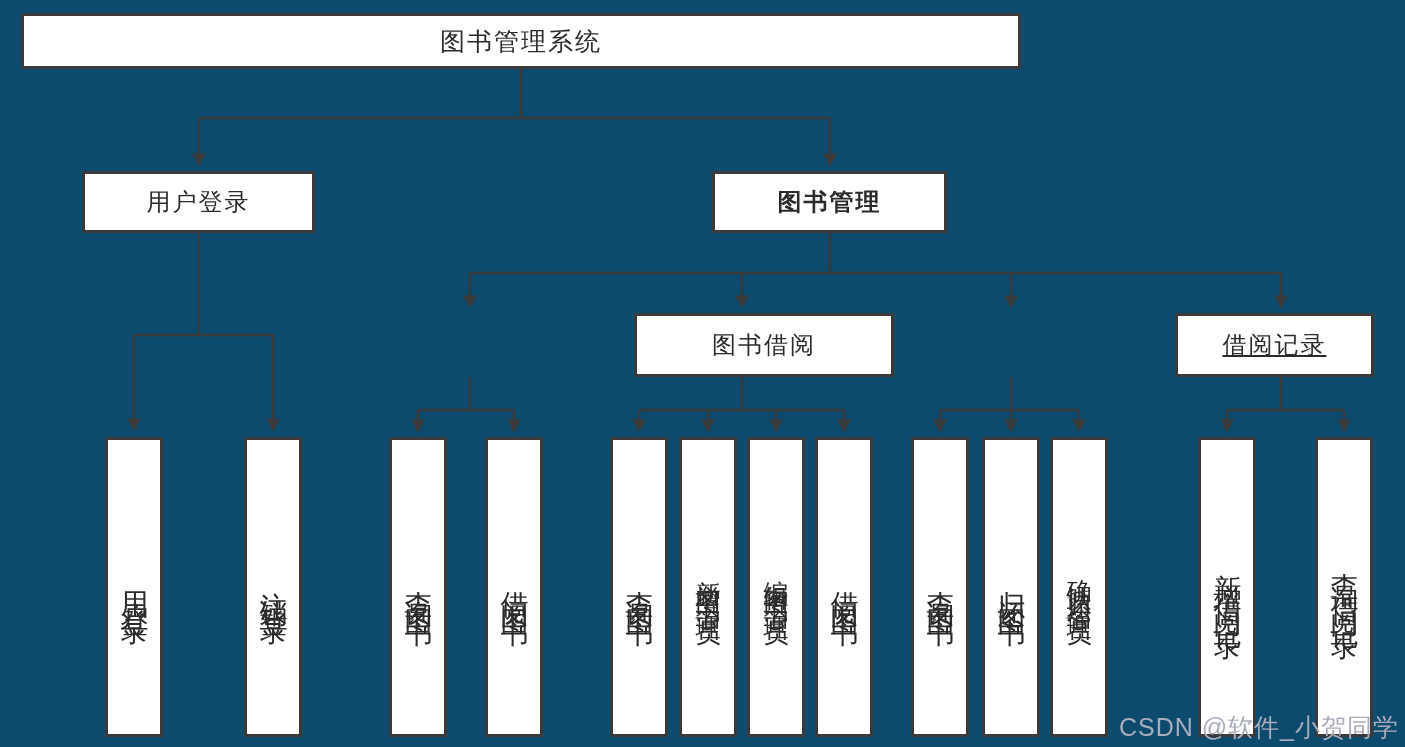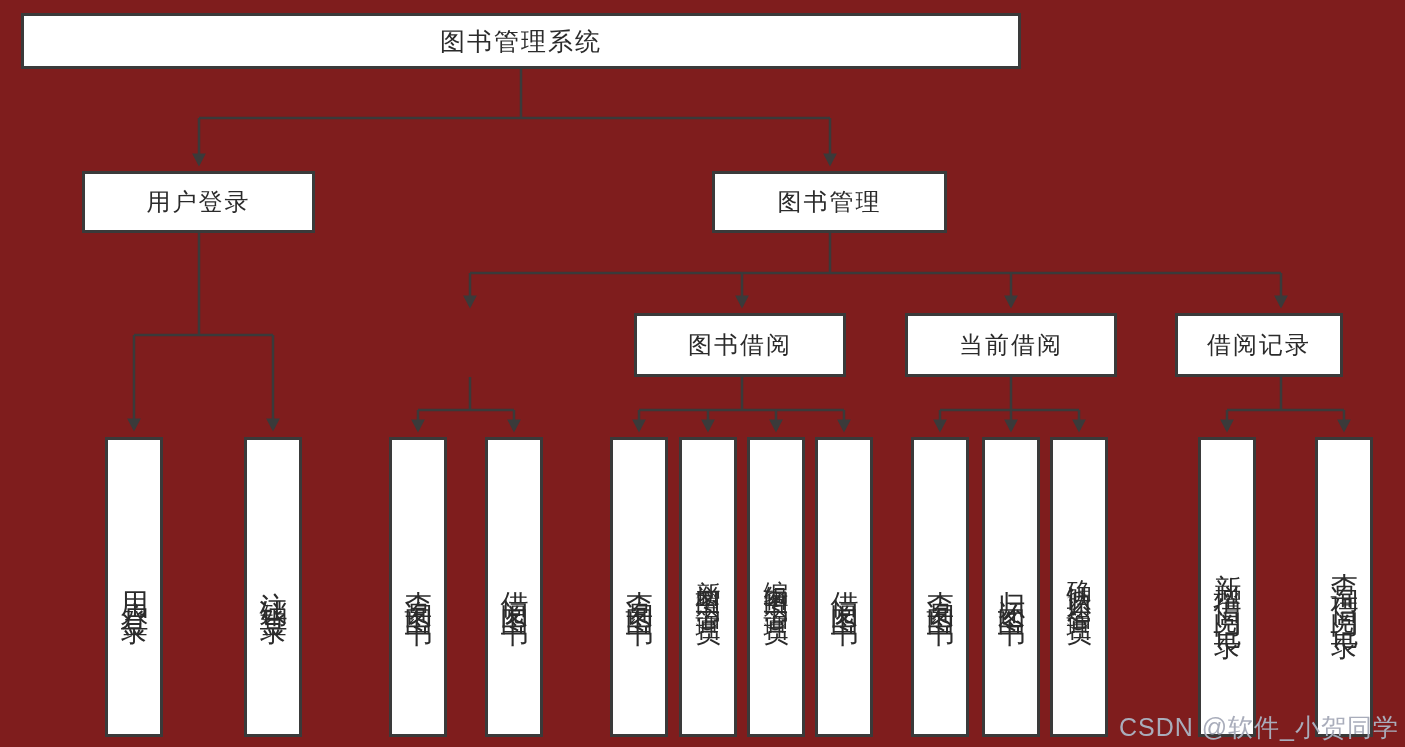--- a/index.html
+++ b/index.html
@@ -1,21 +1,21 @@
 <!DOCTYPE html>
 <html style="--line: #3a3a3a; --text: #2b2b2b; --watermark: #a9adbb;"><head>
 <meta charset="utf-8">
 <style>
   * { box-sizing: border-box; }
   html, body { margin: 0; padding: 0; background: #ffffff; }
   .canvas {
     position: relative;
     width: 1405px;
     height: 747px;
-    background: #7f1d1d;
+    background: #0c4a6e;
     font-family: "Liberation Sans", "DejaVu Sans", sans-serif;
     color: var(--text, #2b2b2b);
     overflow: hidden;
   }
   .connectors {
     position: absolute;
     left: 0; top: 0;
     color: var(--line, #3a3a3a);
     pointer-events: none;
   }
@@ -105,31 +105,28 @@
     <line x1="1344" y1="410" x2="1344" y2="430" marker-end="url(#arrow)"></line>
   </svg>
 
   <div class="node h-node root-node" style="left:21px; top:13px; width:1000px; height:56px;">
     <span>图书管理系统</span>
   </div>
 
   <div class="node h-node" style="left:82px; top:171px; width:233px; height:62px;">
     <span>用户登录</span>
   </div>
-  <div class="node h-node" style="left:712px; top:171px; width:235px; height:62px;">
+  <div class="node h-node" style="left:712px; top:171px; width:235px; height:62px;font-weight:bold;">
     <span>图书管理</span>
   </div>
 
-  <div class="node h-node" style="left:634px; top:313px; width:212px; height:64px;">
+  <div class="node h-node" style="left:634px; top:313px; width:260px; height:64px;">
     <span>图书借阅</span>
   </div>
-  <div class="node h-node" style="left:905px; top:313px; width:212px; height:64px;">
-    <span>当前借阅</span>
-  </div>
-  <div class="node h-node" style="left:1175px; top:313px; width:168px; height:64px;">
+  <div class="node h-node" style="left:1175px; top:313px; width:199px; height:64px;text-decoration:underline;">
     <span>借阅记录</span>
   </div>
 
   <div class="node leaf" style="left:105px;">
     <span>用户登录</span>
   </div>
   <div class="node leaf" style="left:244px;">
     <span>注销登录</span>
   </div>
 

